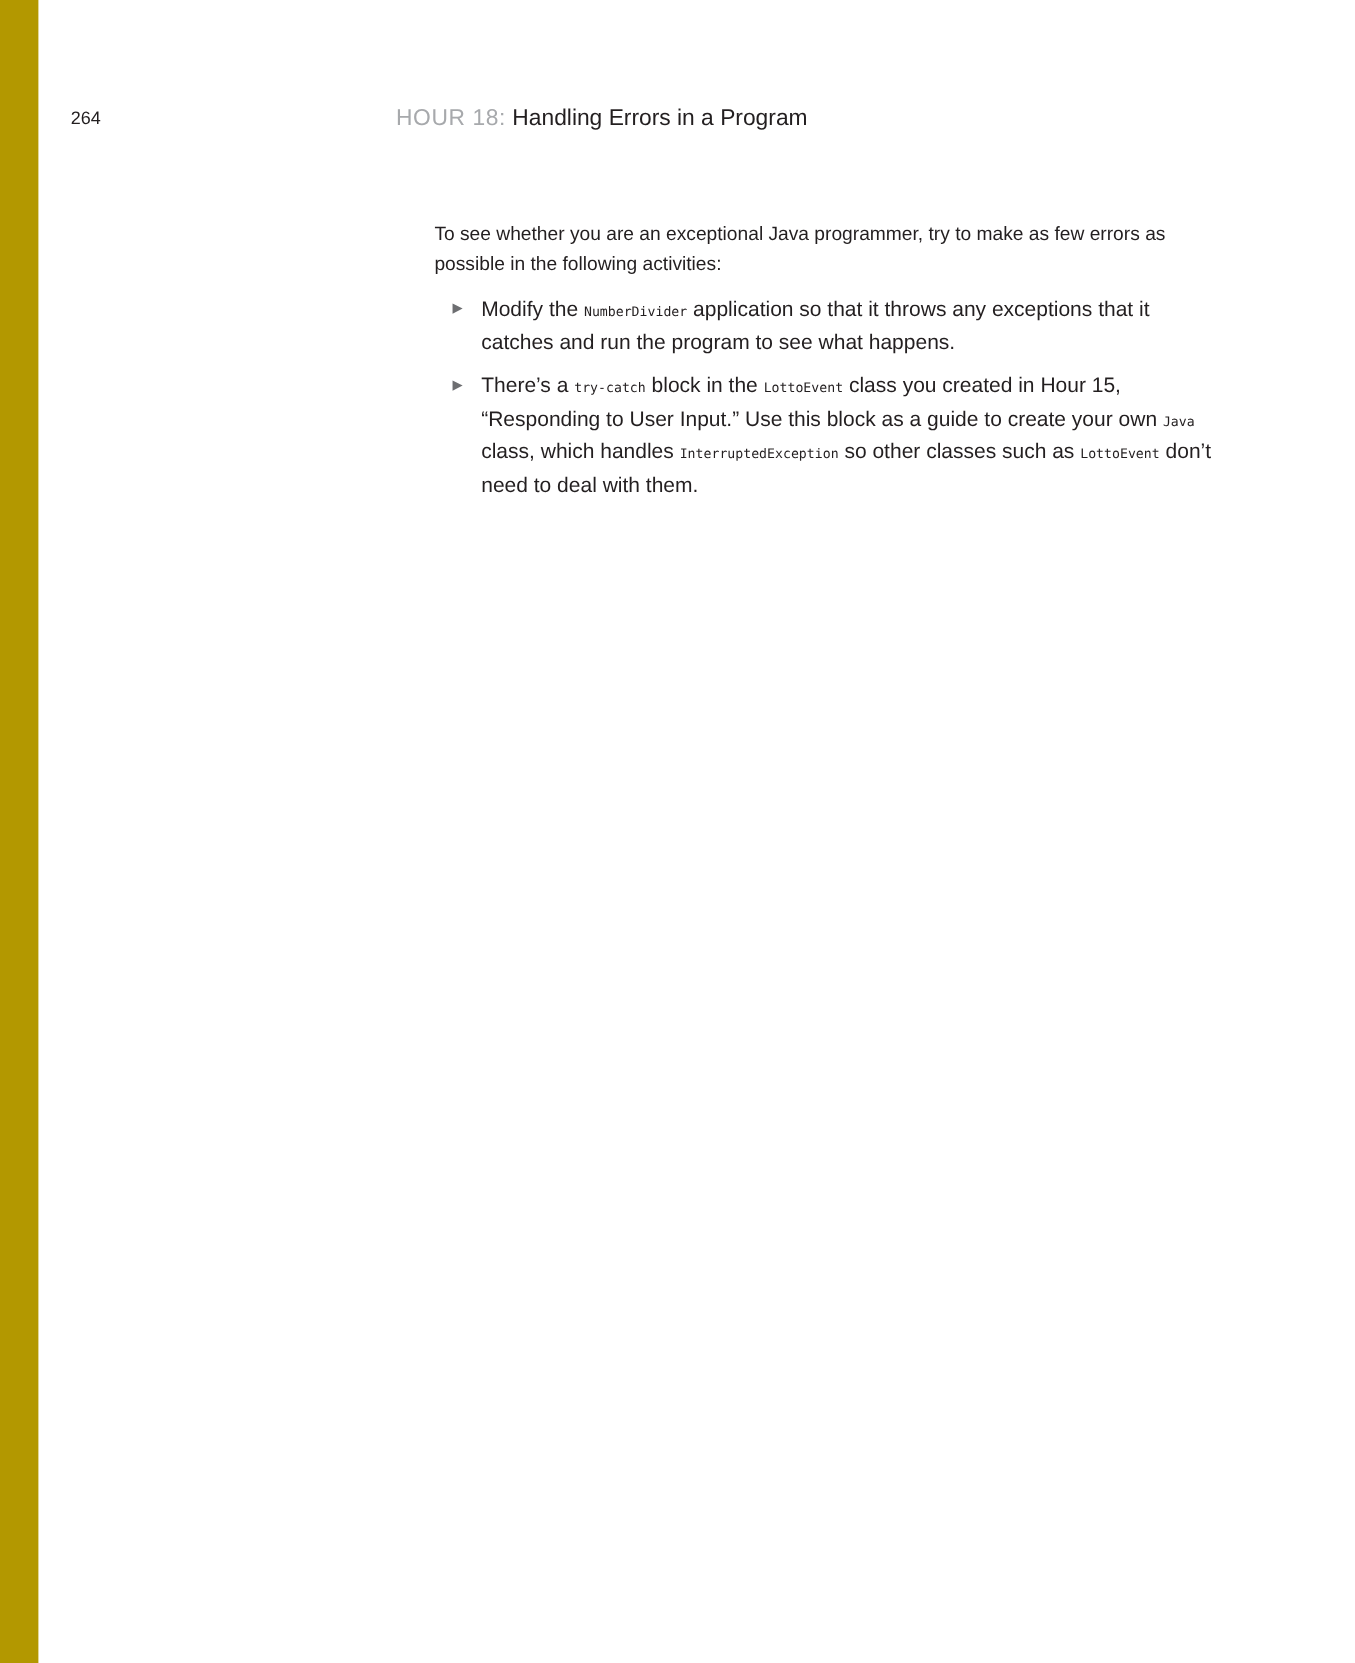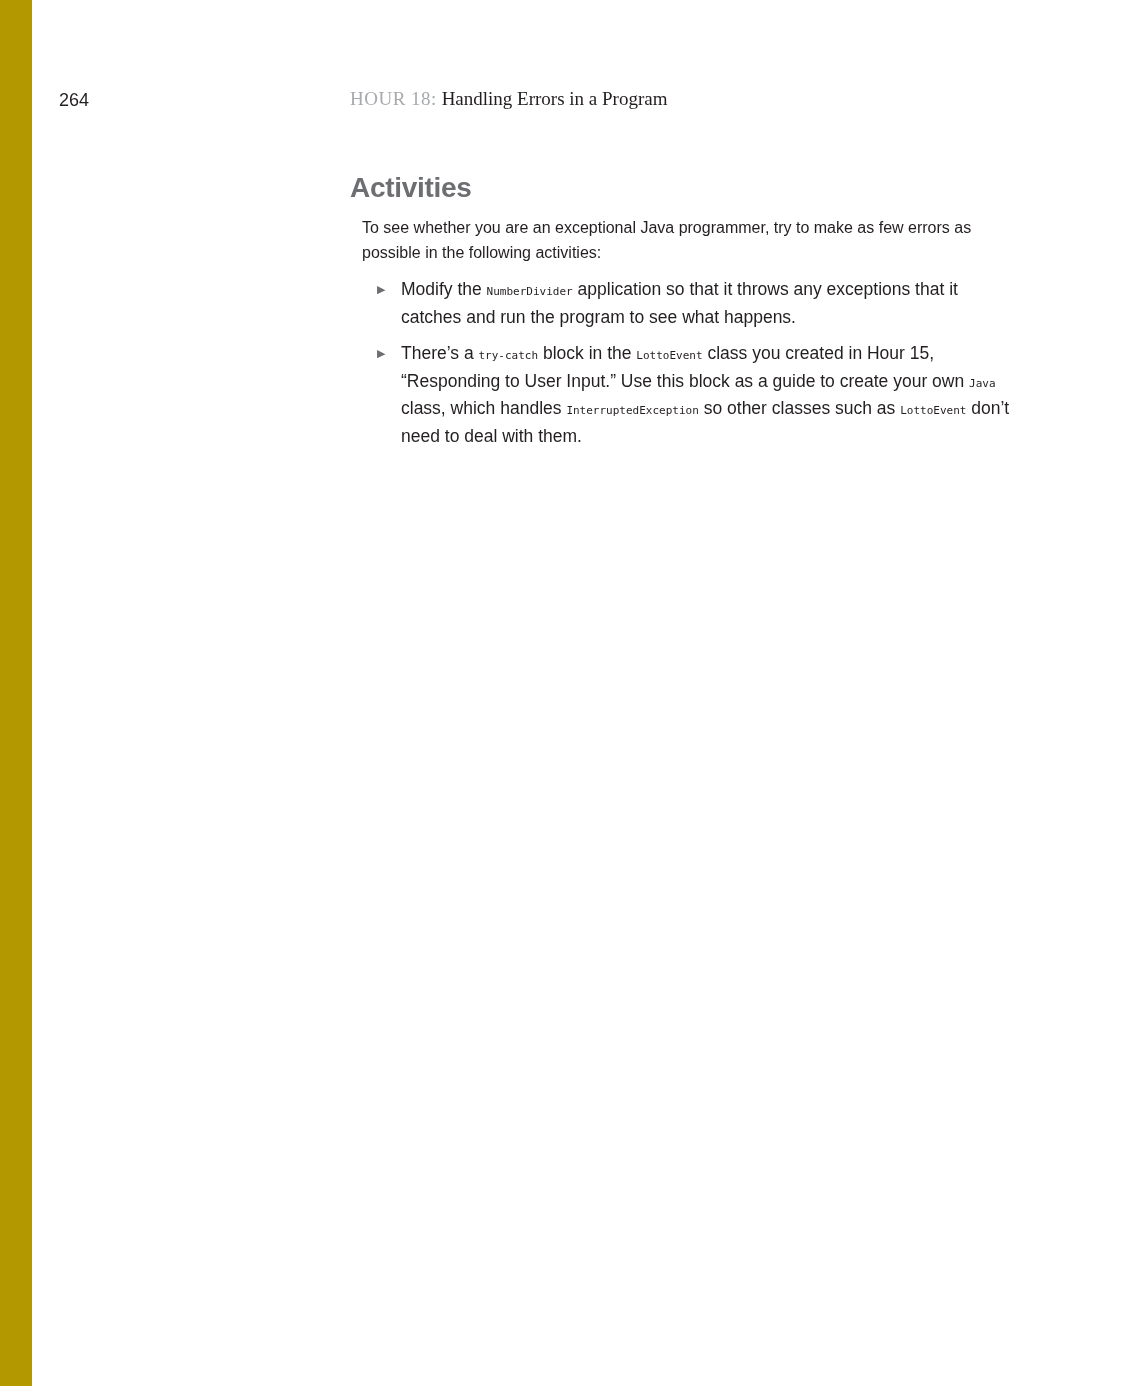--- a/index.html
+++ b/index.html
@@ -16,30 +16,29 @@
       position: absolute;
       left: 0; top: 0;
       width: 32px;
       height: 1386px;
       background: #b39800;
     }
     .page-number {
       position: absolute;
       left: 59px;
       top: 90px;
-      font-size: 18px;
+      font-size: 15px;
       color: #231f20;
     }
     .running-head {
       position: absolute;
-      left: 350px;
+      left: 330px;
       top: 88px;
       font-size: 19px;
       white-space: nowrap;
-      font-family: Liberation Serif, serif;
     }
     .running-head .hour-label { color: #a7a9ac; letter-spacing: 0.5px; }
     .running-head .chapter-title { color: #231f20; }
     .content {
       position: absolute;
       left: 350px;
       top: 172px;
       width: 660px;
     }
     h2.section-title {
@@ -86,21 +85,20 @@
 <div class="sidebar-bar"></div>
 
 <div class="page-number">264</div>
 
 <div class="running-head">
   <span class="hour-label">HOUR 18:</span>
   <span class="chapter-title">Handling Errors in a Program</span>
 </div>
 
 <div class="content">
-  <h2 class="section-title">Activities</h2>
   <p class="body">To see whether you are an exceptional Java programmer, try to make as few errors as possible in the following activities:</p>
 
   <ul class="activities">
     <li>
       <span class="bullet">▶</span>
       <span class="item-text">Modify the <code>NumberDivider</code> application so that it throws any exceptions that it catches and run the program to see what happens.</span>
     </li>
     <li>
       <span class="bullet">▶</span>
       <span class="item-text">There’s a <code>try-catch</code> block in the <code>LottoEvent</code> class you created in Hour 15, “Responding to User Input.” Use this block as a guide to create your own <code>Java</code> class, which handles <code>InterruptedException</code> so other classes such as <code>LottoEvent</code> don’t need to deal with them.</span>

